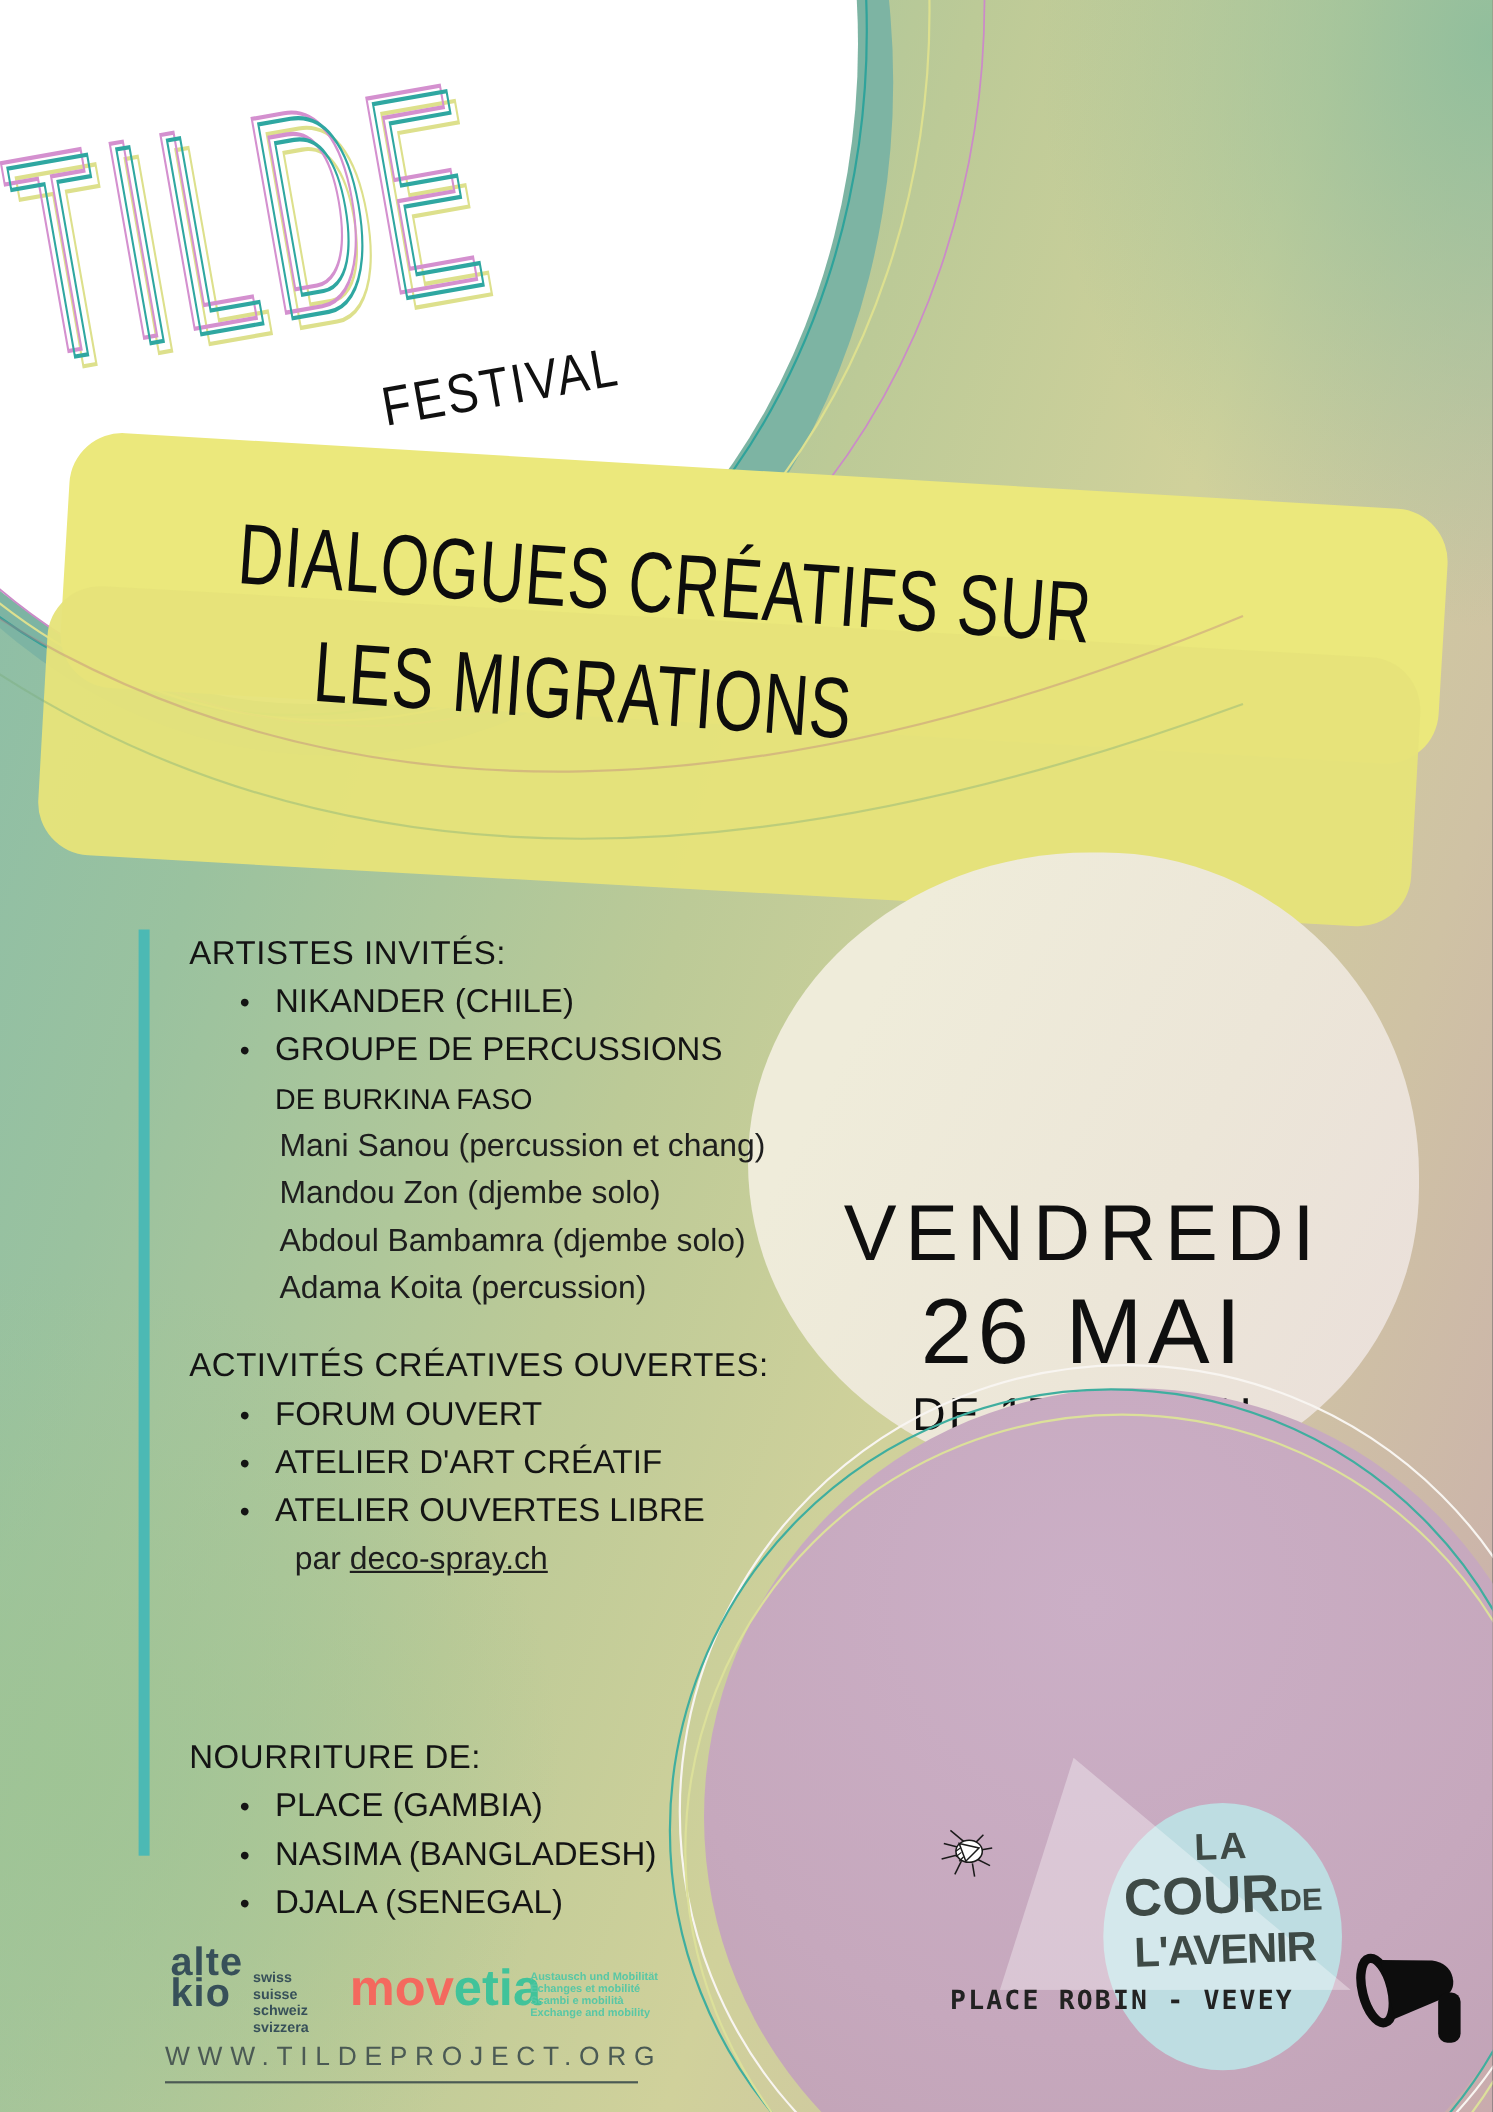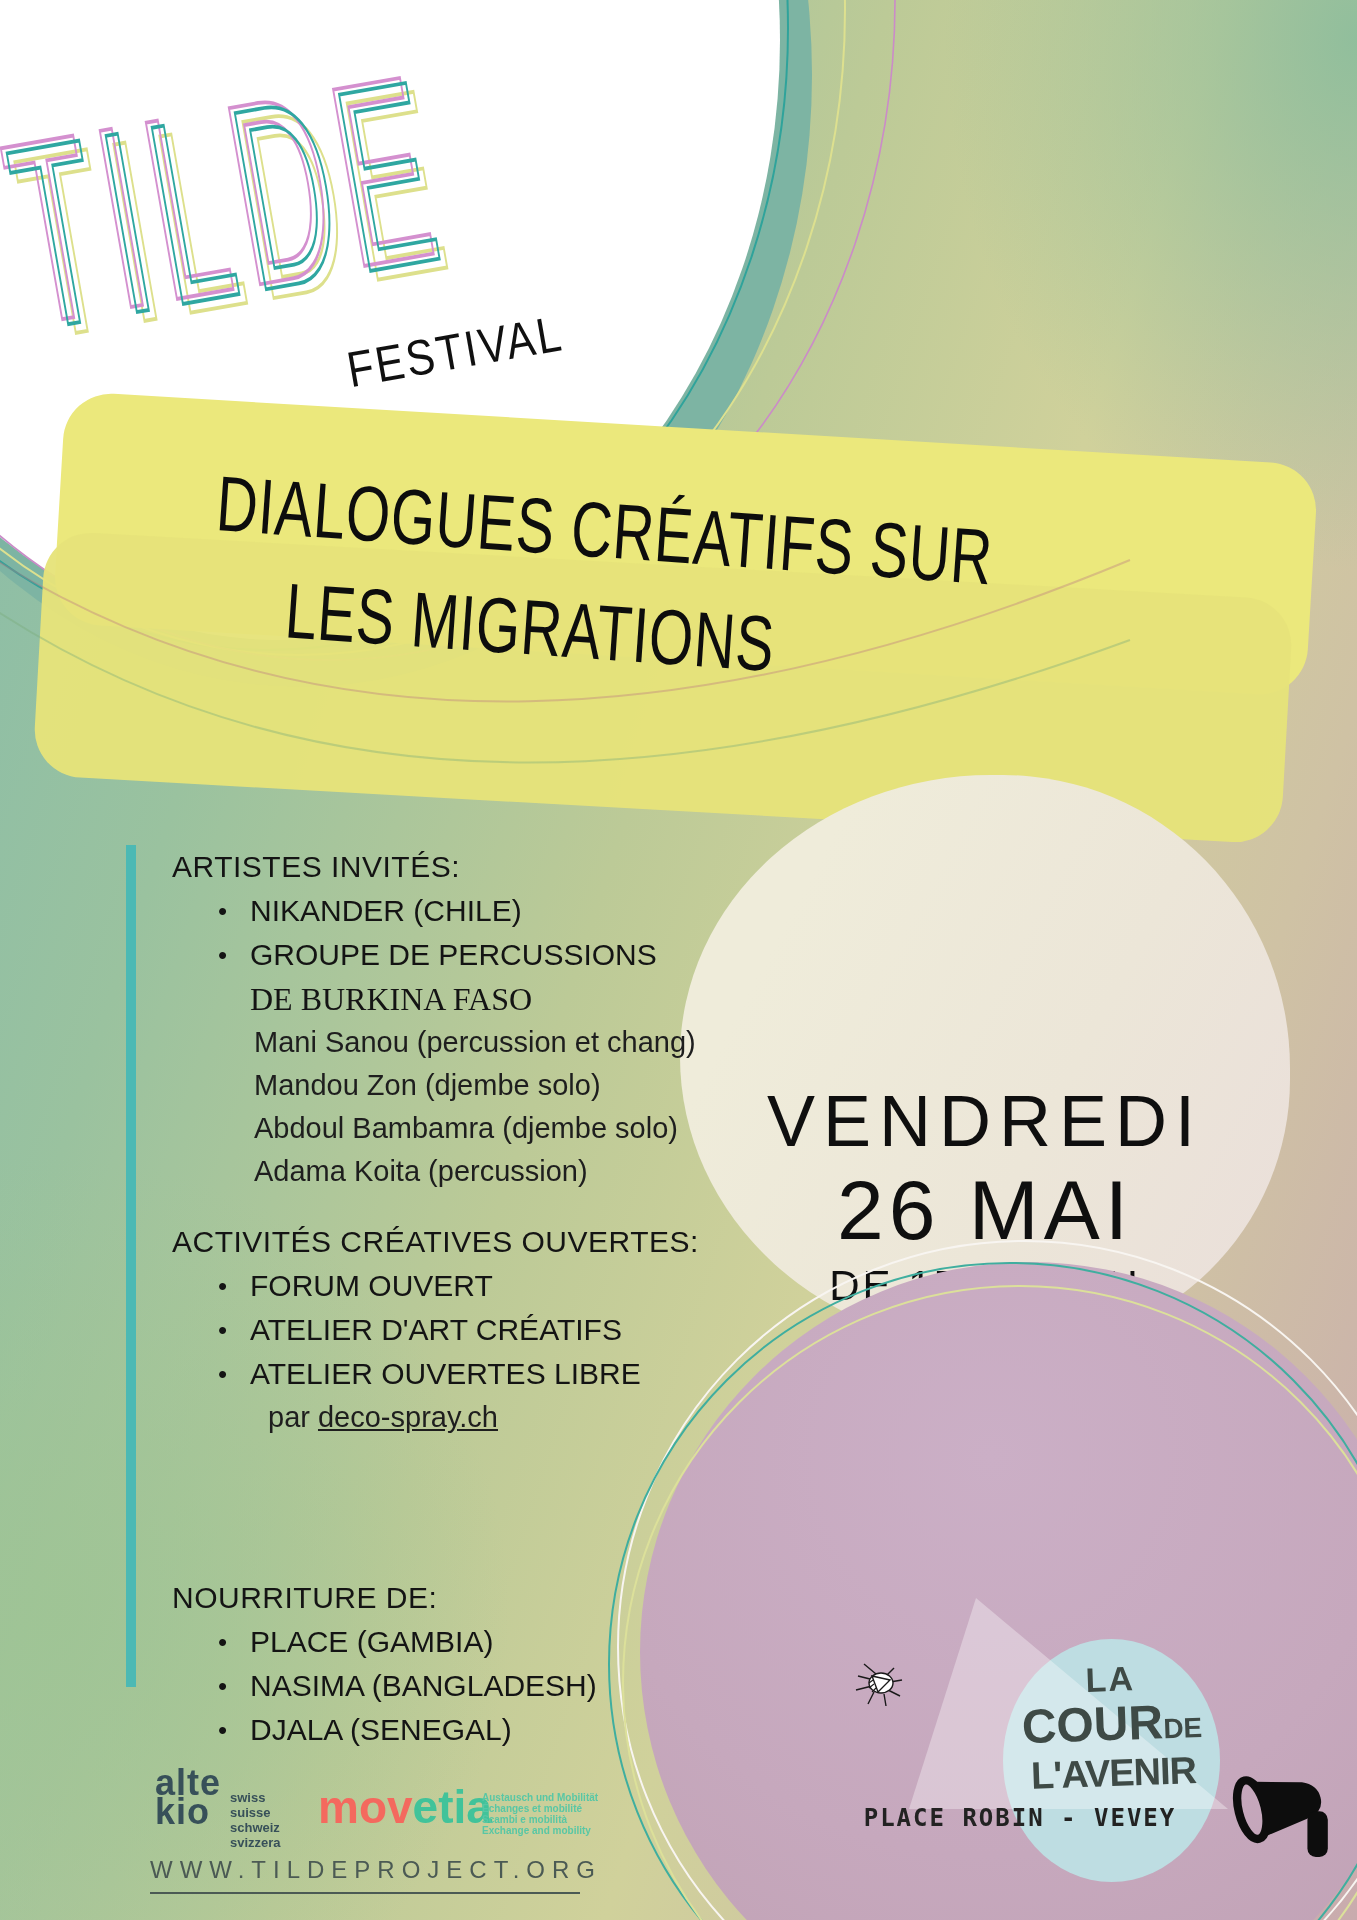--- a/index.html
+++ b/index.html
@@ -31,21 +31,21 @@
     font-size:78px;color:#0d0d0d;line-height:102px;white-space:nowrap;}
   .banner-text .squish{display:inline-block;transform:scaleX(.73);letter-spacing:1px;}
   
   .arcs{left:0;top:430px;pointer-events:none;}
   
   .teal-bar{left:126px;top:845px;width:10px;height:842px;background:#4cb9b4;}
   .section{left:172px;width:640px;}
   .sec-heading{font-size:30px;letter-spacing:.5px;line-height:44px;color:#141414;}
   .li{display:flex;line-height:44px;font-size:30px;color:#141414;}
   .li .dot{width:32px;margin-left:46px;font-size:26px;}
-  .cont{padding-left:78px;line-height:44px;font-size:32px;color:#141414;font-family:Liberation Serif, serif;}
+  .cont{padding-left:78px;line-height:44px;font-size:26px;color:#141414;}
   .member{padding-left:82px;line-height:43px;font-size:29px;color:#1e1e1e;}
   .credit{padding-left:96px;line-height:43px;font-size:29px;color:#1e1e1e;}
   .credit a{color:#1e1e1e;text-decoration:underline;}
   
   .date-blob{left:680px;top:775px;width:610px;height:575px;
     border-radius:52% 48% 46% 54% / 50% 52% 48% 52%;
     background:linear-gradient(118deg,#efecda 20%,#ece6d8 60%,#eadfda 95%);}
   .date-day{left:680px;top:1080px;width:610px;text-align:center;font-size:72px;
     letter-spacing:8px;color:#0f0f0f;}
   .date-date{left:680px;top:1162px;width:610px;text-align:center;font-size:84px;
@@ -149,21 +149,21 @@
   </div>
 
   <div class="abs section" style="top:1220px;">
     <div class="sec-heading">ACTIVITÉS CRÉATIVES OUVERTES:</div>
     <div class="li">
       <span class="dot">•</span>
       <span>FORUM OUVERT</span>
     </div>
     <div class="li">
       <span class="dot">•</span>
-      <span>ATELIER D'ART CRÉATIFS</span>
+      <span>ATELIER D'ART CRÉATIF</span>
     </div>
     <div class="li">
       <span class="dot">•</span>
       <span>ATELIER OUVERTES LIBRE</span>
     </div>
     <div class="credit">
       <span>par </span><a href="#">deco-spray.ch</a>
     </div>
   </div>
 

